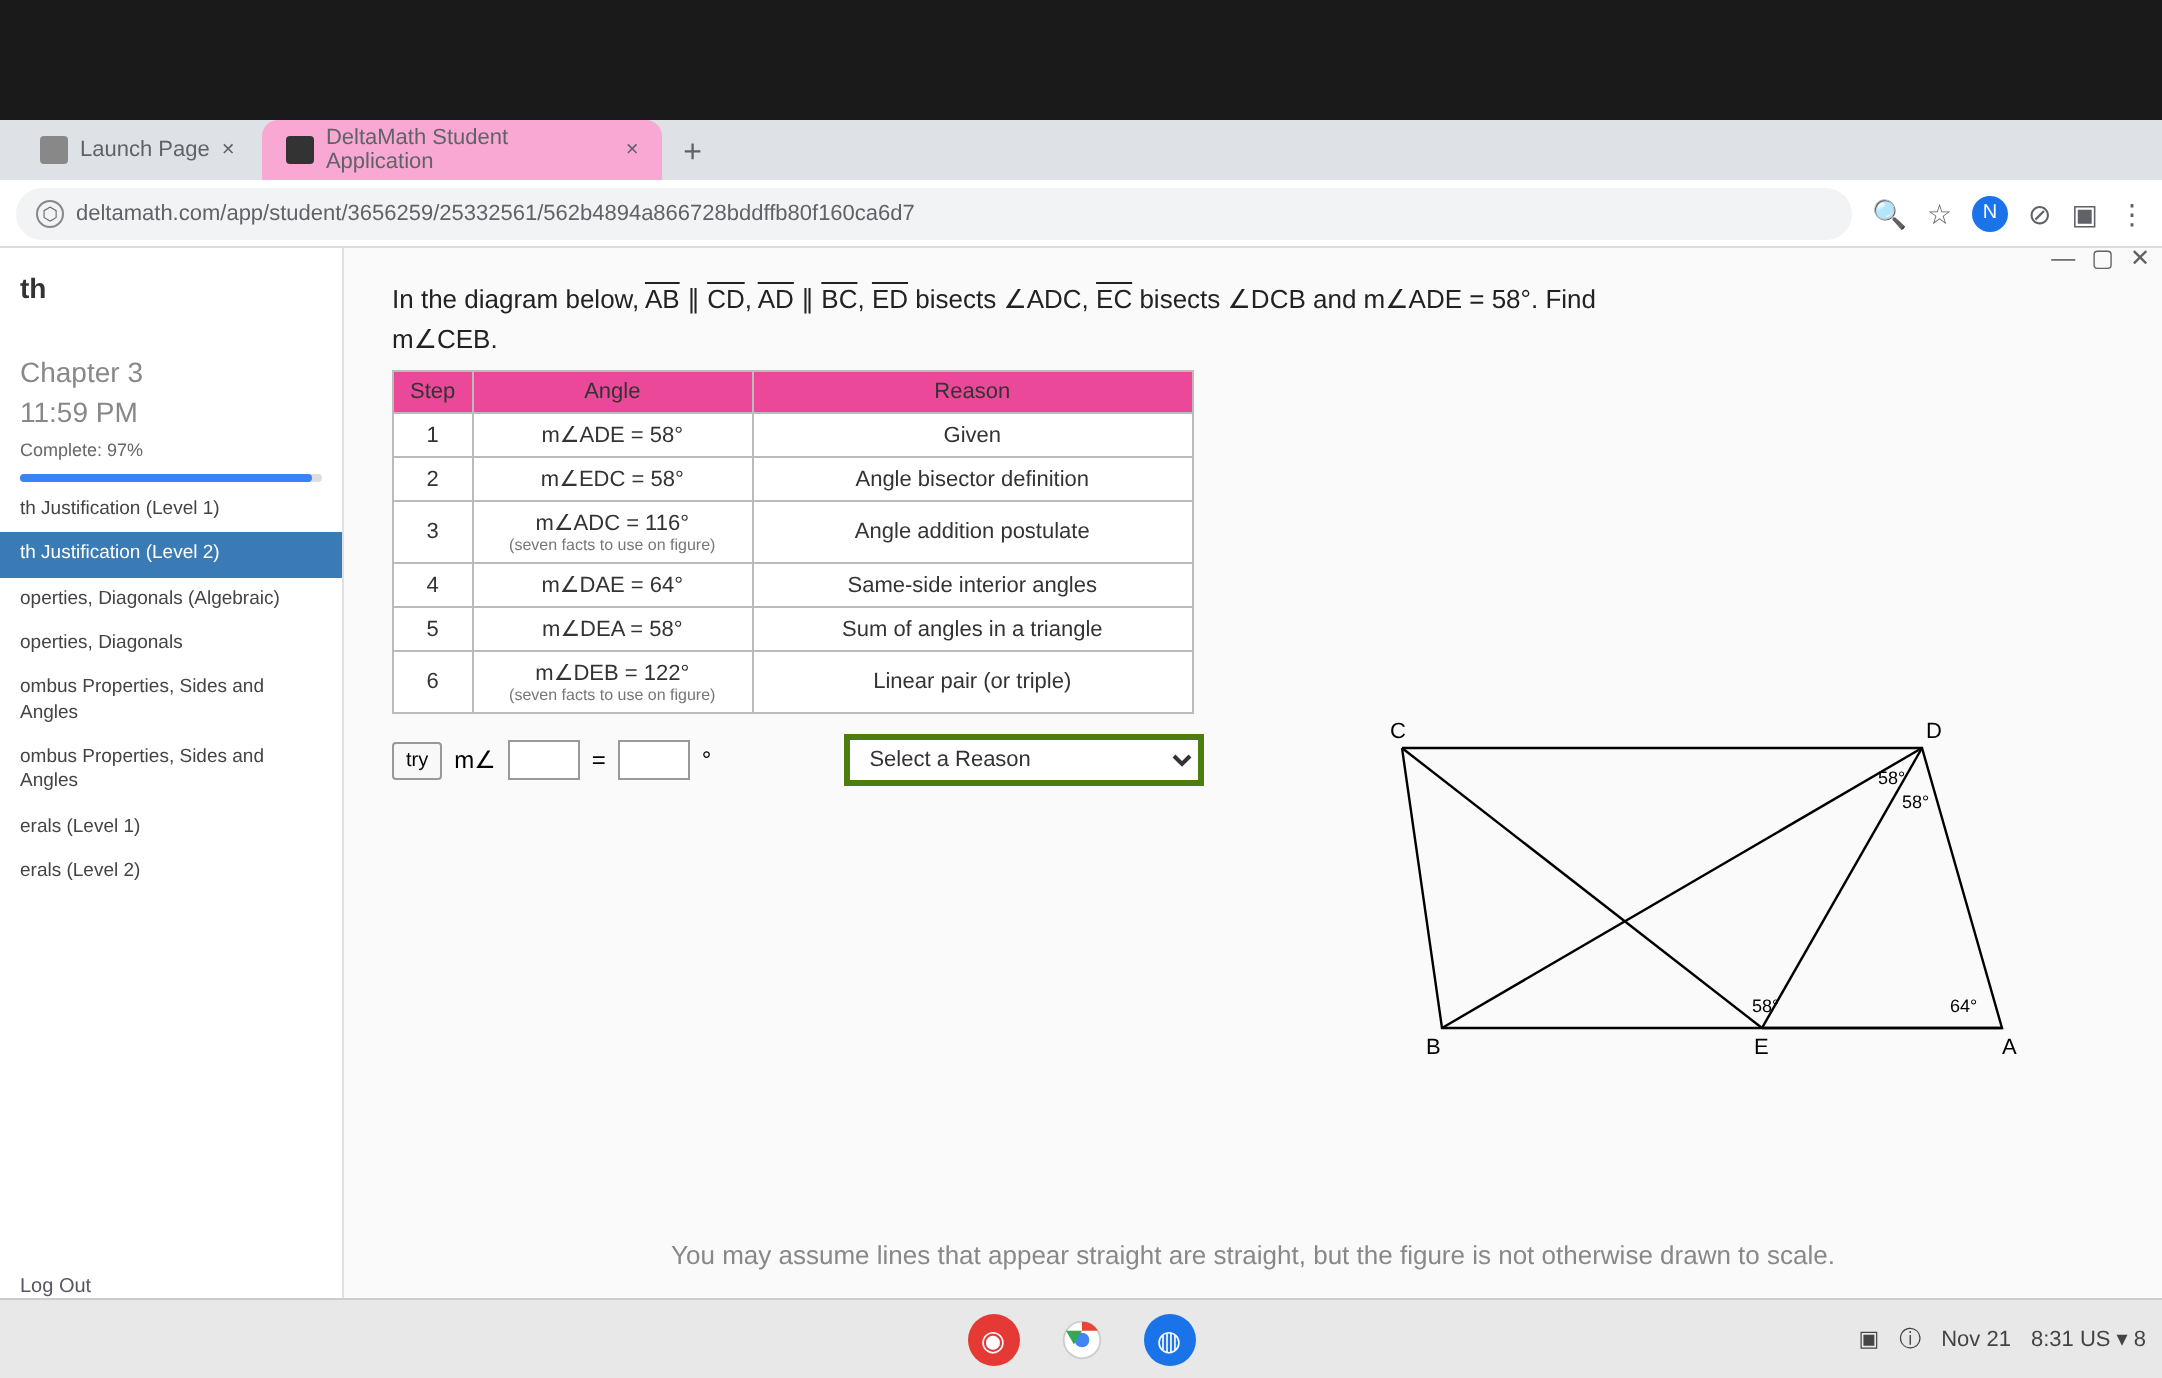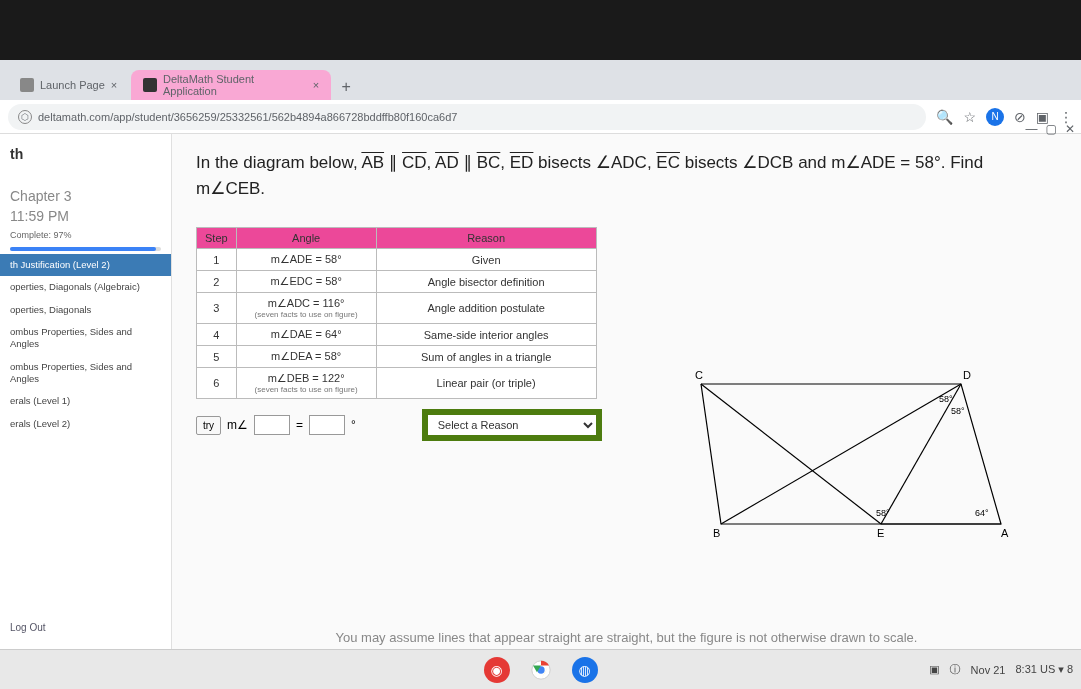--- a/index.html
+++ b/index.html
@@ -1,48 +1,48 @@
 <!DOCTYPE html>
 <html><head>
 <meta charset="utf-8">
 <style>
 *{box-sizing:border-box;margin:0;padding:0;font-family:Arial,Helvetica,sans-serif}
 html,body{width:1081px;height:689px;overflow:hidden;background:#1a1a1a}
 .screen{position:absolute;top:60px;left:0;width:1081px;height:629px;background:#f0f0f0}
-.tabstrip{height:40px;background:#dee1e6;display:flex;align-items:flex-end;padding-left:8px}
+.tabstrip{height:30px;background:#dee1e6;display:flex;align-items:flex-end;padding-left:8px}
 .tab{height:30px;background:#f9a8d4;border-radius:8px 8px 0 0;padding:0 12px;display:flex;align-items:center;font-size:11px;color:#5f6368;max-width:200px;gap:6px;margin-right:2px}
 .tab.inactive{background:transparent}
 .tab img,.favicon{width:14px;height:14px;border-radius:2px;background:#888;display:inline-block}
 .newtab{width:26px;height:26px;display:flex;align-items:center;justify-content:center;color:#5f6368;font-size:16px}
 .urlbar{height:34px;background:#fff;display:flex;align-items:center;padding:0 8px;border-bottom:1px solid #ddd}
 .url{flex:1;height:26px;background:#f1f3f4;border-radius:13px;display:flex;align-items:center;padding:0 10px;font-size:11px;color:#5f6368;gap:6px}
 .urlicons{display:flex;gap:10px;margin-left:10px;align-items:center;color:#5f6368}
 .urlicons span{font-size:14px}
 .winctl{position:absolute;top:62px;right:6px;display:flex;gap:8px;color:#5f6368;font-size:12px;z-index:5}
 .content{display:flex;height:calc(100% - 68px)}
 .sidebar{width:172px;background:#fff;padding:8px 0;font-size:10px;color:#333;border-right:1px solid #e0e0e0;overflow:hidden}
 .sb-title{font-size:14px;font-weight:bold;padding:4px 10px;color:#333}
 .sb-sub{padding:2px 10px;color:#888;font-size:14px}
 .sb-prog{padding:4px 10px;font-size:9px;color:#666}
 .sb-bar{height:4px;background:#ddd;margin:3px 10px;border-radius:2px;position:relative}
 .sb-bar::after{content:"";position:absolute;left:0;top:0;height:100%;width:97%;background:#3b82f6;border-radius:2px}
 .sb-item{padding:5px 10px;font-size:9.5px;color:#444;cursor:pointer;line-height:1.3}
 .sb-item.active{background:#3b7bb5;color:#fff}
-.sb-logout{position:absolute;bottom:56px;left:10px;font-size:10px;color:#556}
+.sb-logout{position:absolute;bottom:40px;left:10px;font-size:10px;color:#556}
 .main{flex:1;background:#fafafa;padding:16px 24px;overflow:auto;position:relative}
-.problem{font-size:17px;color:#222;margin-bottom:26px;line-height:1.5}
+.problem{font-size:13px;color:#222;margin-bottom:6px;line-height:1.5}
 .ov{text-decoration:overline}
 table.proof{border-collapse:collapse;margin-bottom:10px}
 table.proof th,table.proof td{border:1px solid #bbb;padding:4px 8px;font-size:11px;text-align:center;color:#333;background:#fff}
 table.proof th{background:#ec4899;font-weight:normal}
 .sml{font-size:8px;color:#777;display:block}
 .tryrow{display:flex;align-items:center;gap:6px;font-size:12px}
 .trybtn{border:1px solid #999;padding:3px 6px;font-size:10px;background:#f8f8f8;cursor:pointer;border-radius:2px}
 .blank{display:inline-block;width:36px;height:20px;border:1px solid #999;background:#fff;vertical-align:middle}
-.reasonsel{border:6px solid #4d7c0f;padding:3px 6px;font-size:11px;background:#fff;width:180px;margin-left:60px;color:#333}
+.reasonsel{border:3px solid #4d7c0f;padding:3px 6px;font-size:11px;background:#fff;width:180px;margin-left:60px;color:#333}
 .diagram{position:absolute;right:60px;top:230px}
 .note{font-size:13px;color:#888;text-align:center;margin-top:10px}
 .taskbar{position:absolute;bottom:0;left:0;width:100%;height:40px;background:#e8e8e8;display:flex;align-items:center;justify-content:center;gap:18px;border-top:1px solid #ccc}
 .taskbar .ticon{width:26px;height:26px;border-radius:50%;display:flex;align-items:center;justify-content:center;font-size:14px}
 .tray{position:absolute;right:8px;display:flex;align-items:center;gap:10px;font-size:11px;color:#444}
 .dminus{color:#5f6368}
 </style>
 </head>
 <body>
 
@@ -83,20 +83,21 @@
   </div>
 
   <div class="content">
     <div class="sidebar">
       <div class="sb-title">th</div>
       <div style="height:20px"></div>
       <div class="sb-sub">Chapter 3</div>
       <div class="sb-sub">11:59 PM</div>
       <div class="sb-prog">Complete: 97%</div>
       <div class="sb-bar"></div>
+      <div class="sb-item">th Justification (Level 1)</div>
       <div class="sb-item active">th Justification (Level 2)</div>
       <div class="sb-item">operties, Diagonals (Algebraic)</div>
       <div class="sb-item">operties, Diagonals</div>
       <div class="sb-item">ombus Properties, Sides and Angles</div>
       <div class="sb-item">ombus Properties, Sides and Angles</div>
       <div class="sb-item">erals (Level 1)</div>
       <div class="sb-item">erals (Level 2)</div>
       <div class="sb-logout">Log Out</div>
     </div>
 

